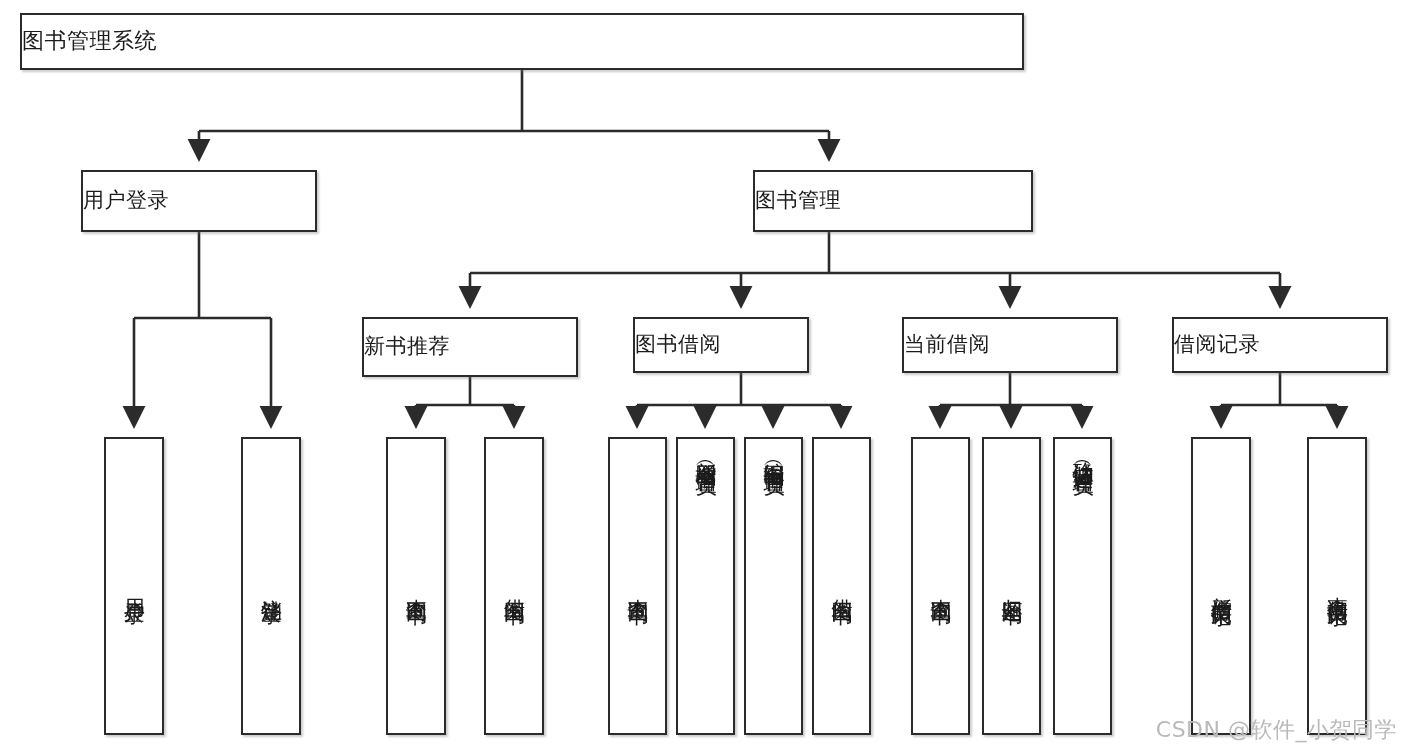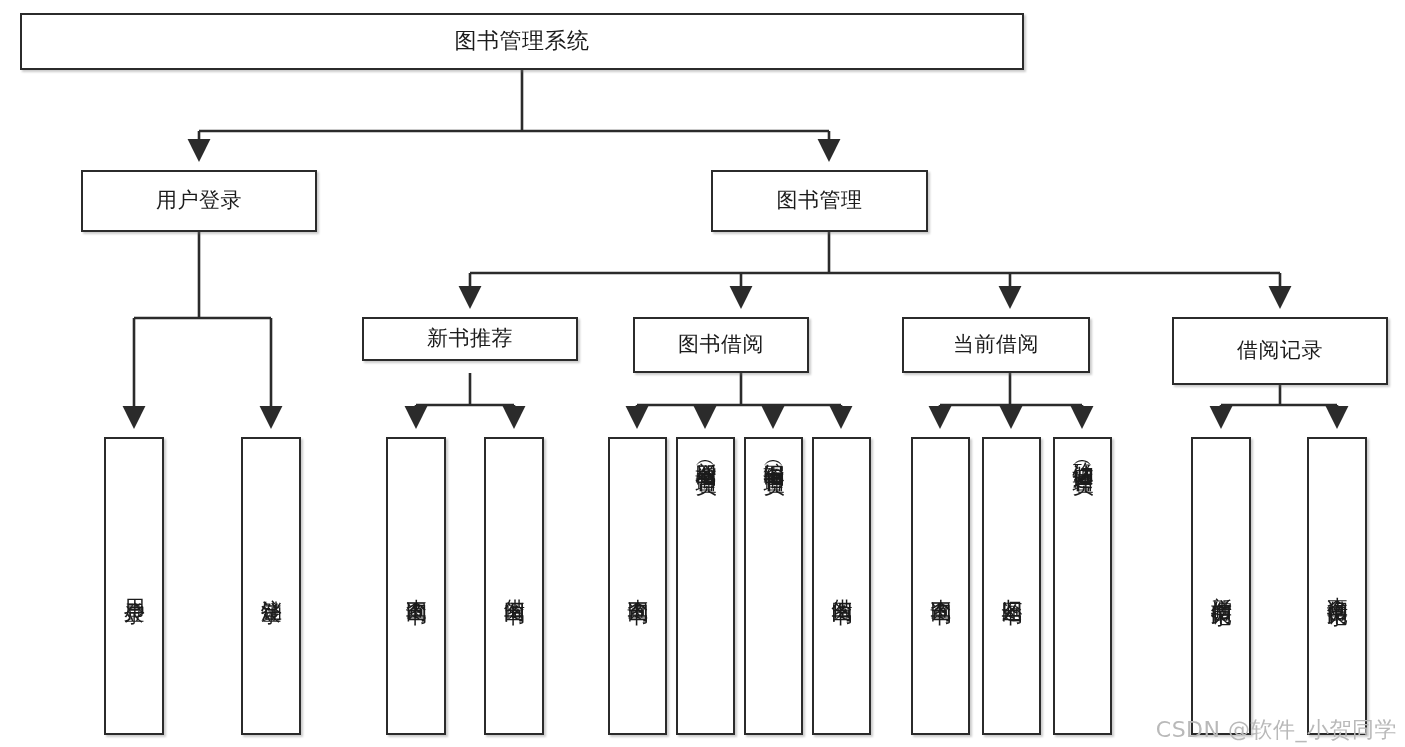--- a/index.html
+++ b/index.html
@@ -25,21 +25,21 @@
     height: 747px;
   }
   .node {
     position: absolute;
     box-sizing: border-box;
     background: #ffffff;
     border: 2px solid #2b2b2b;
     box-shadow: 2px 2px 2px rgba(120,120,120,0.38);
     display: flex;
     align-items: center;
-    justify-content: center;
+    justify-content: flex-start;
     color: #1b1b1b;
     z-index: 2;
   }
   .node .lbl {
     display: block;
     line-height: 1.04;
     letter-spacing: 0.5px;
   }
   
   .n-root {
@@ -133,34 +133,34 @@
     </g>
   </svg>
 
   <div class="node n-root" style="left: 20px; top: 13px; width: 1004px; height: 57px;">
     <span class="lbl">图书管理系统</span>
   </div>
 
   <div class="node n-mid" style="left: 81px; top: 170px; width: 236px; height: 62px;">
     <span class="lbl">用户登录</span>
   </div>
-  <div class="node n-mid" style="left: 711px; top: 170px; width: 217px; height: 62px;">
+  <div class="node n-mid" style="left: 753px; top: 170px; width: 280px; height: 62px;">
     <span class="lbl">图书管理</span>
   </div>
 
-  <div class="node n-mid" style="left: 362px; top: 317px; width: 216px; height: 44px;">
+  <div class="node n-mid" style="left: 362px; top: 317px; width: 216px; height: 60px;">
     <span class="lbl">新书推荐</span>
   </div>
   <div class="node n-mid" style="left: 633px; top: 317px; width: 176px; height: 56px;">
     <span class="lbl">图书借阅</span>
   </div>
-  <div class="node n-mid" style="left: 902px; top: 317px; width: 188px; height: 56px;">
+  <div class="node n-mid" style="left: 902px; top: 317px; width: 216px; height: 56px;">
     <span class="lbl">当前借阅</span>
   </div>
-  <div class="node n-mid" style="left: 1172px; top: 317px; width: 216px; height: 68px;">
+  <div class="node n-mid" style="left: 1172px; top: 317px; width: 216px; height: 56px;">
     <span class="lbl">借阅记录</span>
   </div>
 
   <div class="node n-leaf centered" style="left: 104px; top: 437px; width: 60px; height: 298px;">
     <span class="lbl">用户登录</span>
   </div>
   <div class="node n-leaf centered" style="left: 241px; top: 437px; width: 60px; height: 298px;">
     <span class="lbl">注销登录</span>
   </div>
   <div class="node n-leaf centered" style="left: 386px; top: 437px; width: 60px; height: 298px;">

